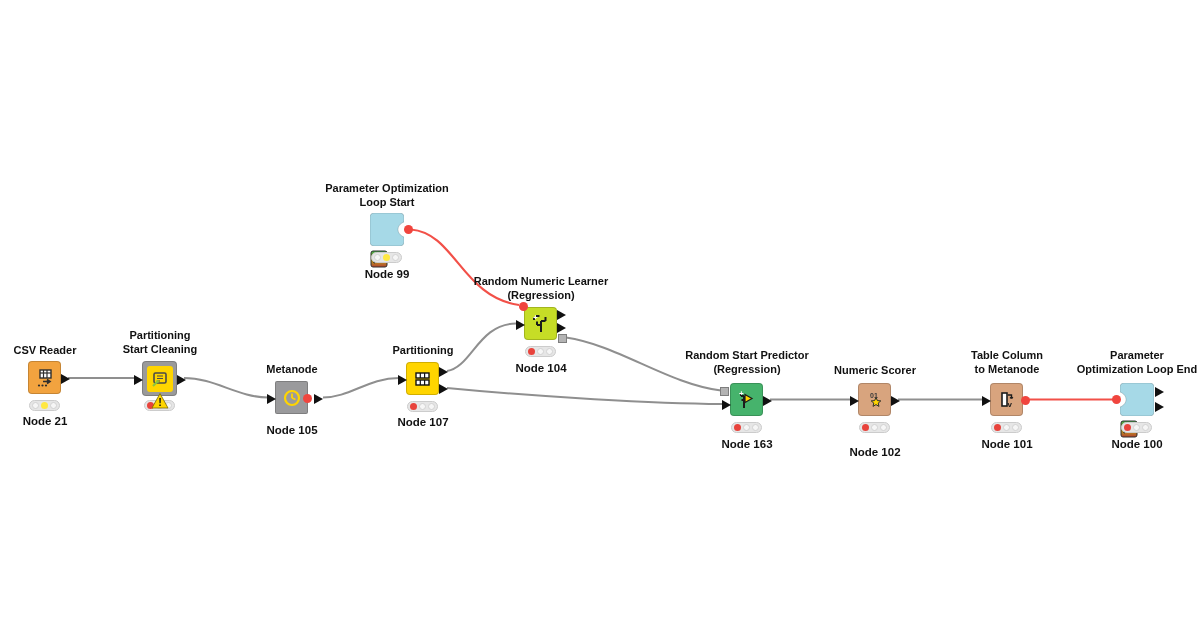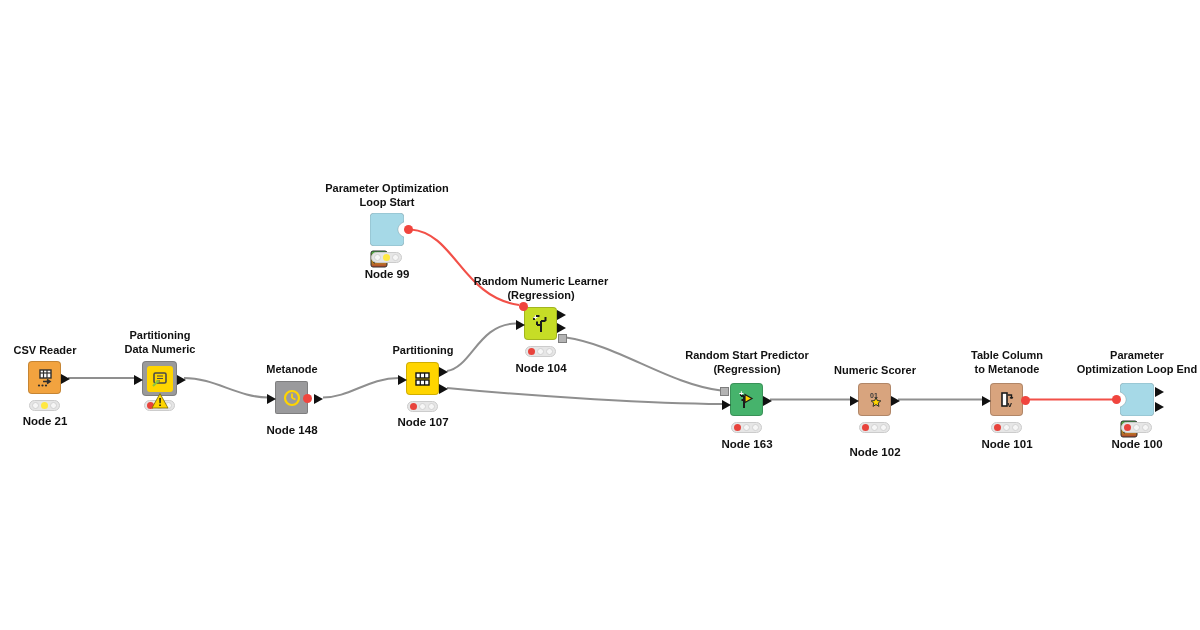--- a/index.html
+++ b/index.html
@@ -82,21 +82,21 @@
     <span class="dot off"></span>
       <span class="dot yellow"></span>
       <span class="dot off"></span>
   </div>
   <div class="num" style="top:71px;">Node 21</div>
 </div>
 
 <div class="node" style="left:75px;top:328px;">
   <div class="nlabel">
     <div>Partitioning</div>
-      <div>Data Numeric</div>
+      <div>Start Cleaning</div>
   </div>
   <div class="sq" style="top: 33px; left: 67px; width: 35px; height: 35px; background: rgb(154, 154, 154);">
     <div class="inner" style="left: 3.5px; top: 3.5px; width: 26px; height: 26px; background: rgb(255, 213, 0);"></div>
     <svg class="icon" width="22" height="22" viewBox="0 0 22 22">
       <rect x="5" y="5" width="12" height="10" rx="1.5" fill="none" stroke="#4a4a4a" stroke-width="1.6"></rect>
       <path d="M8,8 h6 M8,10.5 h6 M8,13 h3" stroke="#4a4a4a" stroke-width="1.2" fill="none"></path>
       <path d="M4,18 L9,13" stroke="#8bc53f" stroke-width="2.2"></path>
       <path d="M9.8,12.2 L6.8,12.6 L9.4,15.2 Z" fill="#8bc53f"></path>
     </svg>
     <span class="tri" style="left:-9.5px;top:12.5px;"></span>
@@ -119,21 +119,21 @@
     </div>
   <div class="sq" style="top: 19px; border-radius: 2px; background: rgb(154, 154, 156);">
     <svg class="icon" width="22" height="22" viewBox="0 0 22 22">
       <circle cx="11" cy="11" r="7" fill="none" stroke="#ffd500" stroke-width="2.2"></circle>
       <path d="M11,11 V6.5 M11,11 L14.5,12.5" fill="none" stroke="#ffd500" stroke-width="1.8"></path>
     </svg>
     <span class="tri" style="left:-9.5px;top:11.5px;"></span>
     <span class="pcirc" style="right:-5px;top:12px;"></span>
     <span class="tri" style="right:-16px;top:11.5px;"></span>
   </div>
-  <div class="num" style="top:61px;">Node 148</div>
+  <div class="num" style="top:61px;">Node 105</div>
 </div>
 
 <div class="node" style="left:338px;top:343px;">
   <div class="nlabel">
       <div>Partitioning</div>
     </div>
   <div class="sq" style="top: 19px; background: rgb(255, 213, 0);">
     <svg class="icon" width="22" height="22" viewBox="0 0 22 22">
       <rect x="4" y="5" width="13" height="5" fill="#fff" stroke="#111" stroke-width="1.4"></rect>
       <line x1="8.3" y1="5" x2="8.3" y2="10" stroke="#111" stroke-width="1.2"></line>

